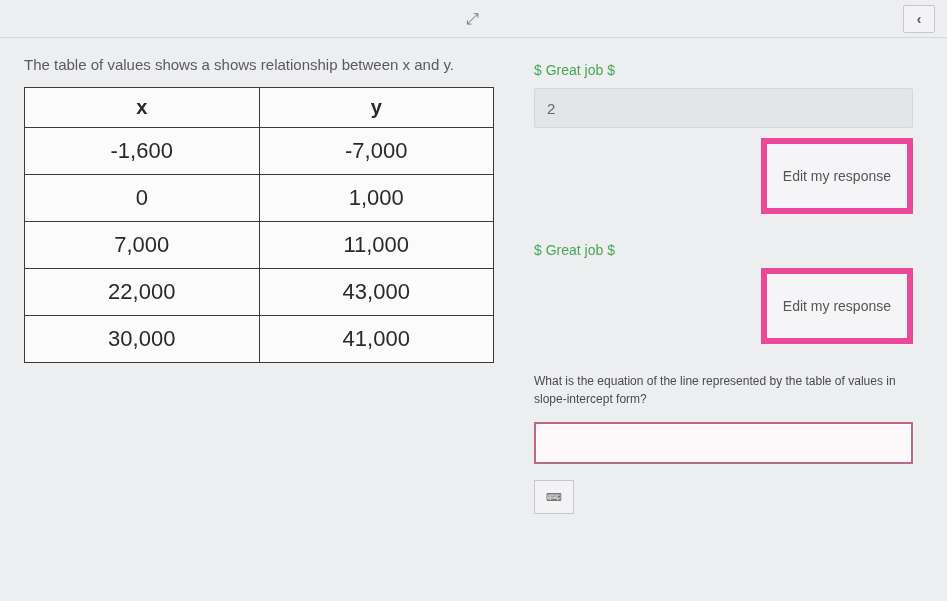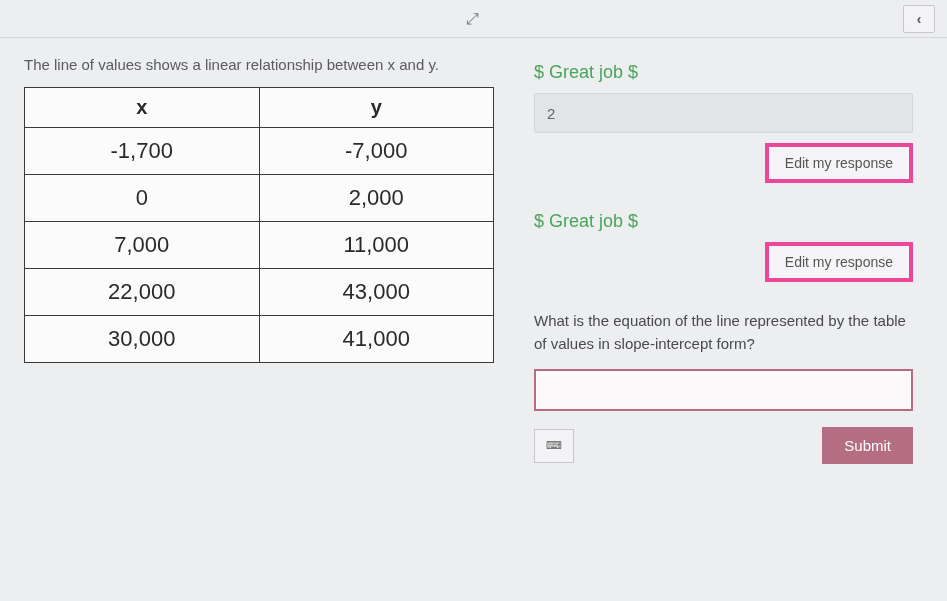--- a/index.html
+++ b/index.html
@@ -54,21 +54,21 @@
     font-size: 22px;
     color: #2a2a2a;
   }
   table.data th {
     font-weight: bold;
     font-size: 20px;
     padding: 8px;
   }
   .feedback {
     color: #4aa55a;
-    font-size: 18px;
+    font-size: 14px;
     margin: 6px 0 10px 0;
     font-weight: 500;
   }
   .answer-box {
     background: #e3e4e7;
     border: 1px solid #d6d7da;
     border-radius: 2px;
     padding: 10px 12px;
     margin-bottom: 6px;
     font-size: 15px;
@@ -76,28 +76,28 @@
     height: 40px;
     display:flex; align-items:center;
   }
   .response-block { margin-bottom: 28px; }
   .edit-row {
     display:flex; justify-content:flex-end;
     margin-top: 10px;
   }
   .edit-btn {
     background: #f5f5f7;
-    border: 4px solid #ec4899;
-    padding: 8px 16px;
+    border: 6px solid #ec4899;
+    padding: 24px 16px;
     font-size: 14px;
     color: #555;
     cursor: pointer;
   }
   .question-text {
-    font-size: 15px;
+    font-size: 12px;
     color: #4a4a4e;
     line-height: 1.5;
     margin: 6px 0 14px 0;
   }
   .input-field {
     width: 100%;
     border: 2px solid #b86b7e;
     background: #fdf8f9;
     padding: 10px 12px;
     font-size: 16px;
@@ -134,37 +134,37 @@
 
 <div class="topbar">
   <div style="width:32px"></div>
   <div class="top-center">⤢</div>
   <div class="chevron-box">‹</div>
 </div>
 
 <div class="page">
 
   <div class="left-col">
-    <div class="prompt-text">The line of values shows a linear relationship between x and y.</div>
+    <div class="prompt-text">The table of values shows a shows relationship between x and y.</div>
 
     <table class="data">
       <thead>
         <tr>
           <th>x</th>
           <th>y</th>
         </tr>
       </thead>
       <tbody>
         <tr>
-          <td>-1,700</td>
+          <td>-1,600</td>
           <td>-7,000</td>
         </tr>
         <tr>
           <td>0</td>
-          <td>2,000</td>
+          <td>1,000</td>
         </tr>
         <tr>
           <td>7,000</td>
           <td>11,000</td>
         </tr>
         <tr>
           <td>22,000</td>
           <td>43,000</td>
         </tr>
         <tr>
@@ -191,18 +191,17 @@
         <button class="edit-btn">Edit my response</button>
       </div>
     </div>
 
     <div class="question-text">What is the equation of the line represented by the table of values in slope-intercept form?</div>
 
     <input class="input-field" type="text" value="" style="">
 
     <div class="submit-row">
       <div class="kbd-btn">⌨</div>
-      <button class="submit-btn">Submit</button>
     </div>
 
   </div>
 
 </div>
 
 </body></html>

